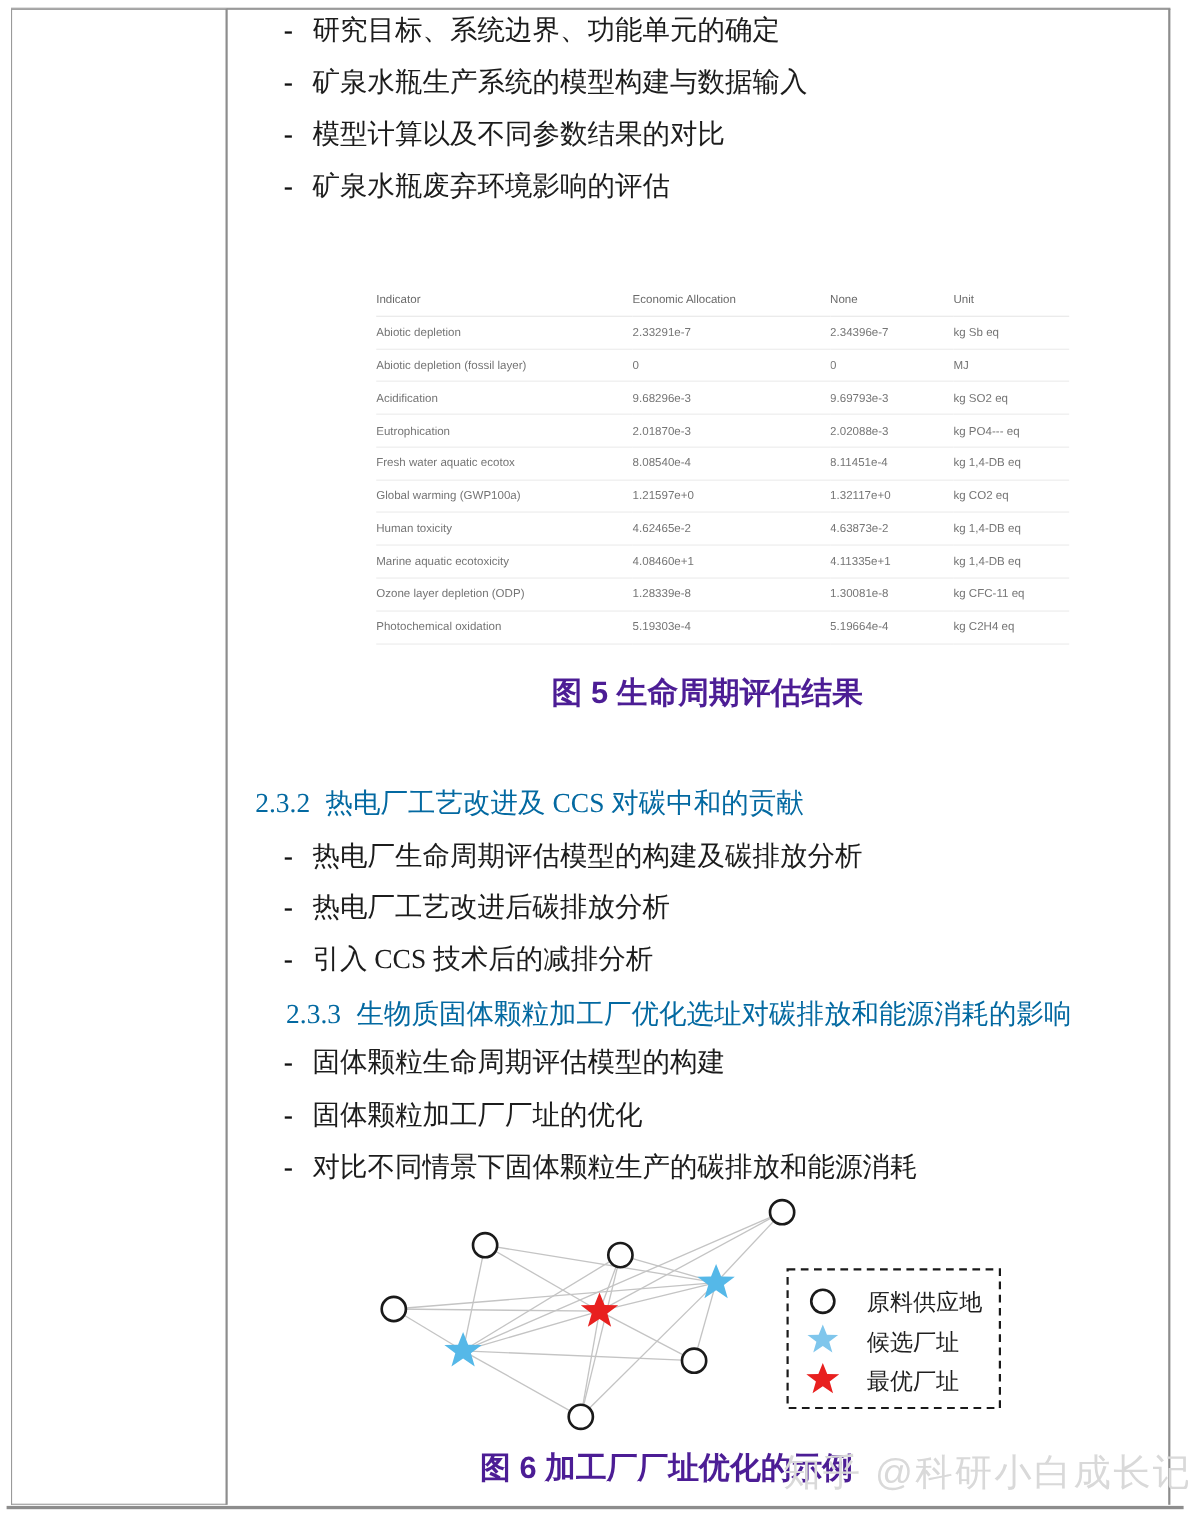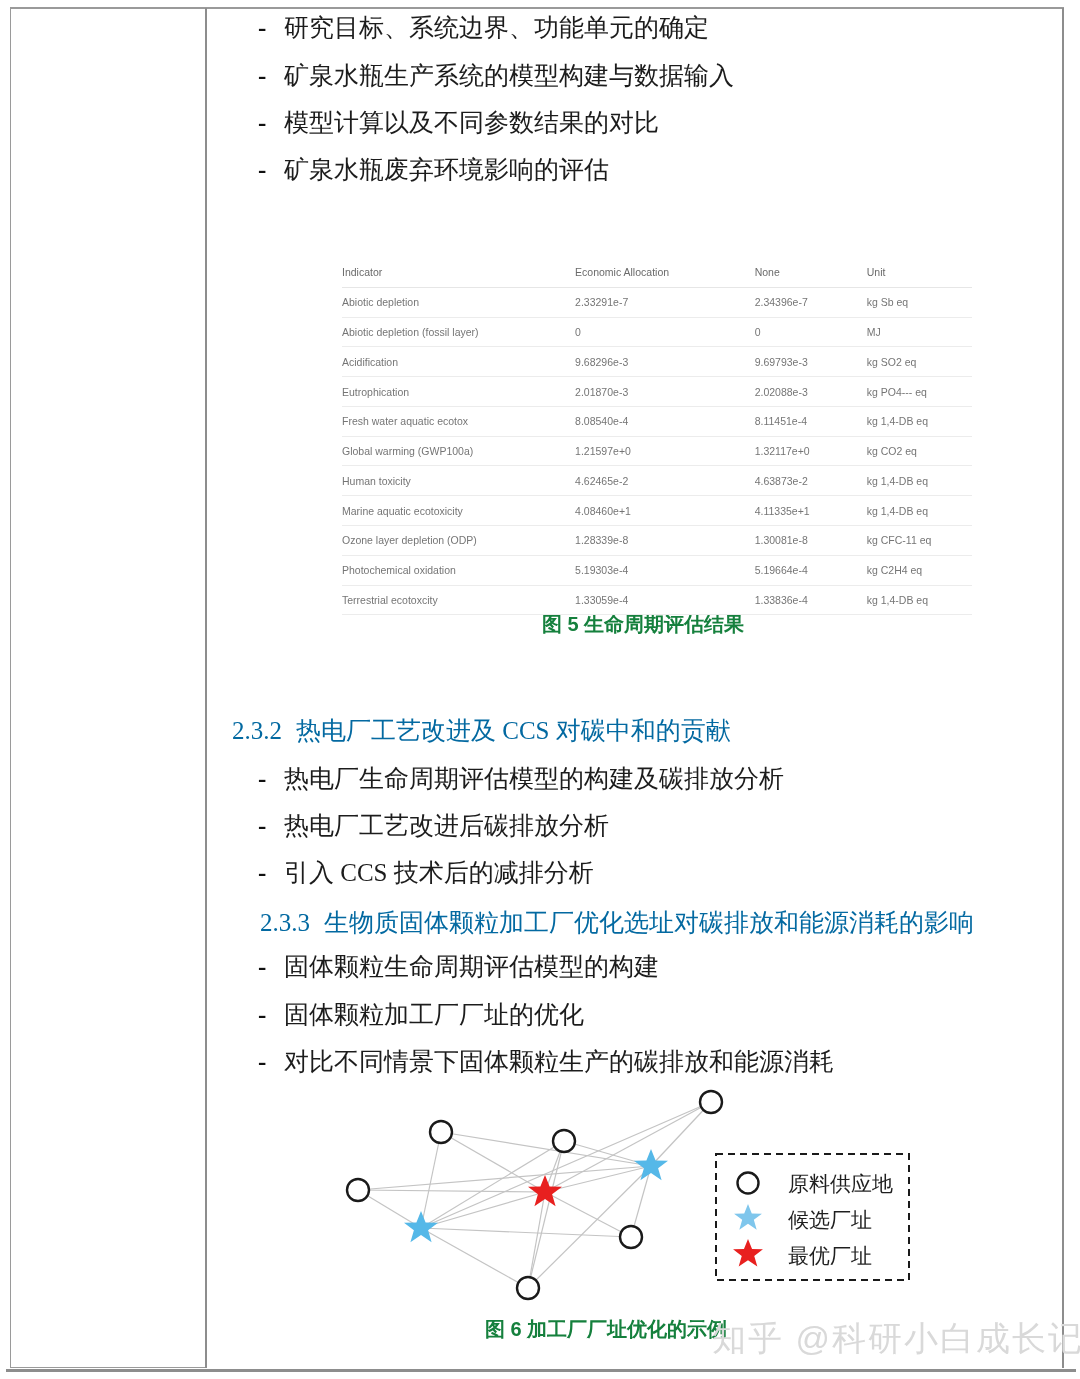--- a/index.html
+++ b/index.html
@@ -43,21 +43,21 @@
     position:absolute;
     font-family:"Liberation Serif","DejaVu Serif",serif;
     font-size:25px;line-height:1;color:#0369a1;white-space:nowrap;
   }
   .heading .num{margin-right:14px;}
 
   
   .caption{
     position:absolute;text-align:center;
     font-family:"Liberation Sans","DejaVu Sans",sans-serif;
-    font-weight:700;font-size:20px;color:#15803d;white-space:nowrap;
+    font-weight:700;font-size:28px;color:#4c1d95;white-space:nowrap;
   }
 
   
   #lca-table{
     position:absolute;left:300px;top:258px;width:630px;
     font-family:"Liberation Sans","DejaVu Sans",sans-serif;
     font-size:10.5px;color:#6d6d6d;margin-left:42px;
   }
   #lca-table table{border-collapse:collapse;width:100%;table-layout:fixed;}
   #lca-table th,#lca-table td{
@@ -211,26 +211,20 @@
           <td>Ozone layer depletion (ODP)</td>
           <td>1.28339e-8</td>
           <td>1.30081e-8</td>
           <td>kg CFC-11 eq</td>
         </tr>
         <tr>
           <td>Photochemical oxidation</td>
           <td>5.19303e-4</td>
           <td>5.19664e-4</td>
           <td>kg C2H4 eq</td>
-        </tr>
-        <tr>
-          <td>Terrestrial ecotoxcity</td>
-          <td>1.33059e-4</td>
-          <td>1.33836e-4</td>
-          <td>kg 1,4-DB eq</td>
         </tr>
       </tbody>
     </table>
   </div>
 
   <div id="network-figure">
     <svg width="600" height="225" viewBox="0 0 600 225" xmlns="http://www.w3.org/2000/svg">
       <defs>
         <g id="star-shape">
           <polygon points="0,-17 4.6,-5.6 17,-5.3 7.1,2.2 10.6,14.2 0,7 -10.6,14.2 -7.1,2.2 -17,-5.3 -4.6,-5.6"></polygon>

